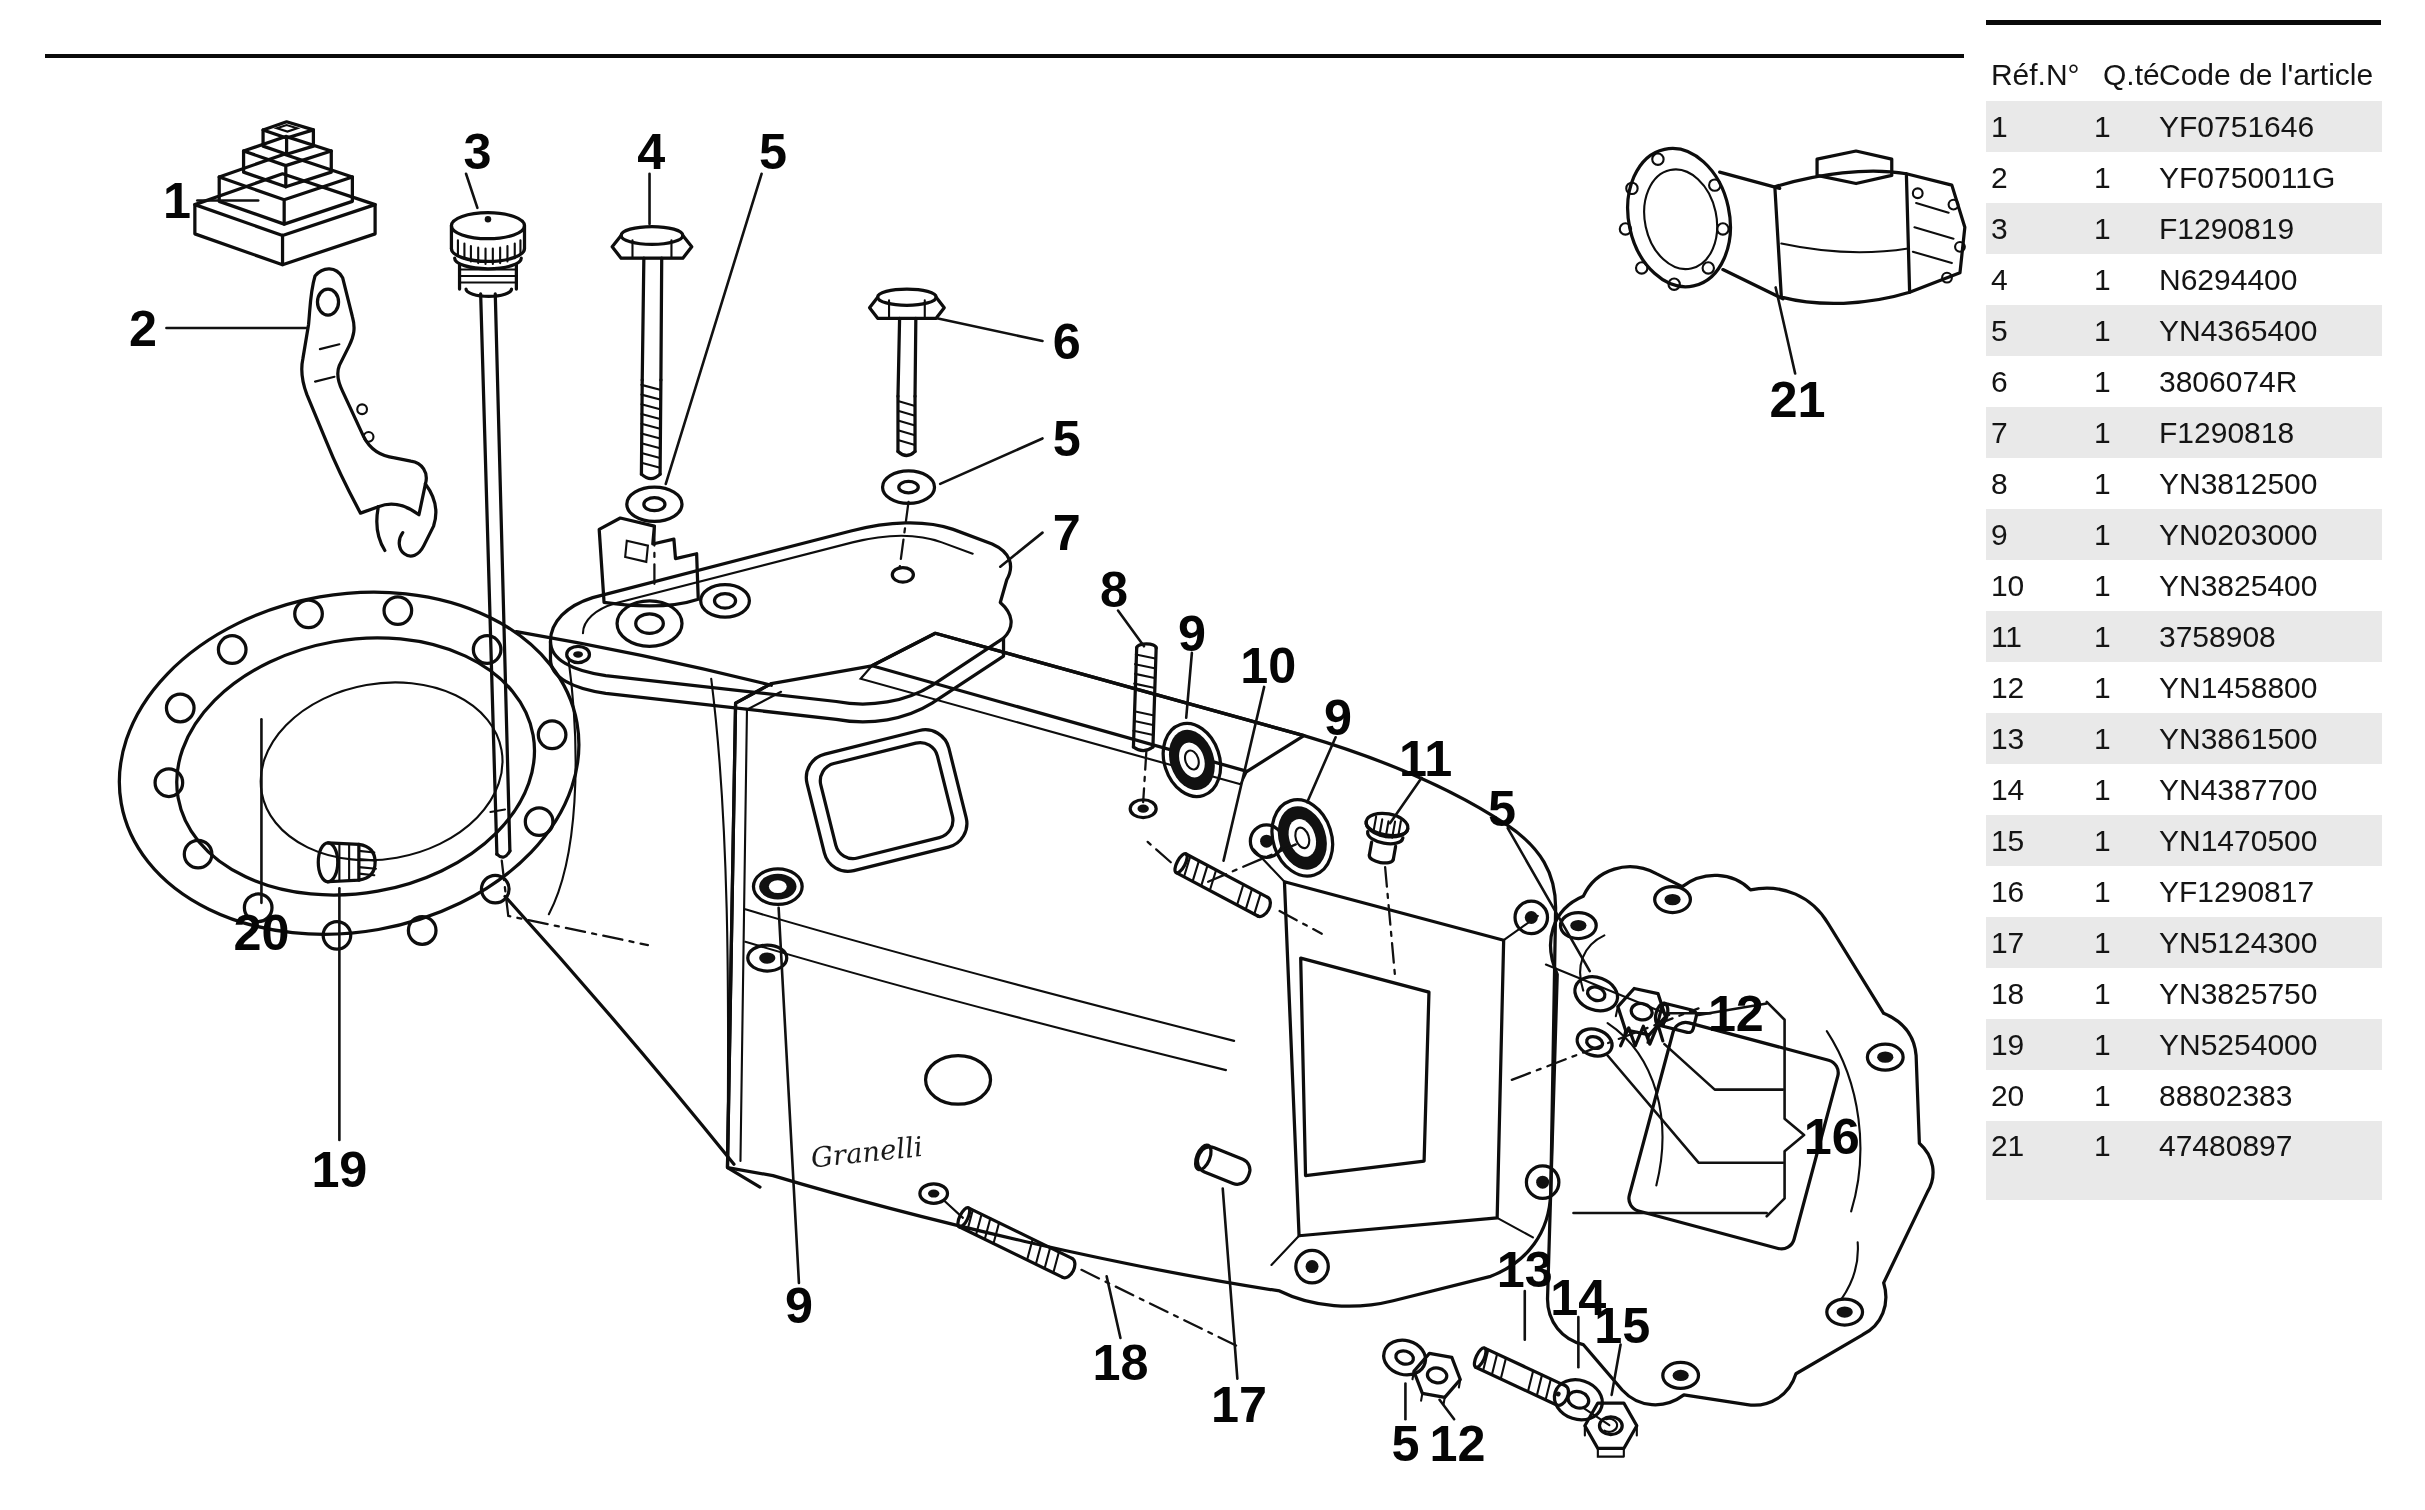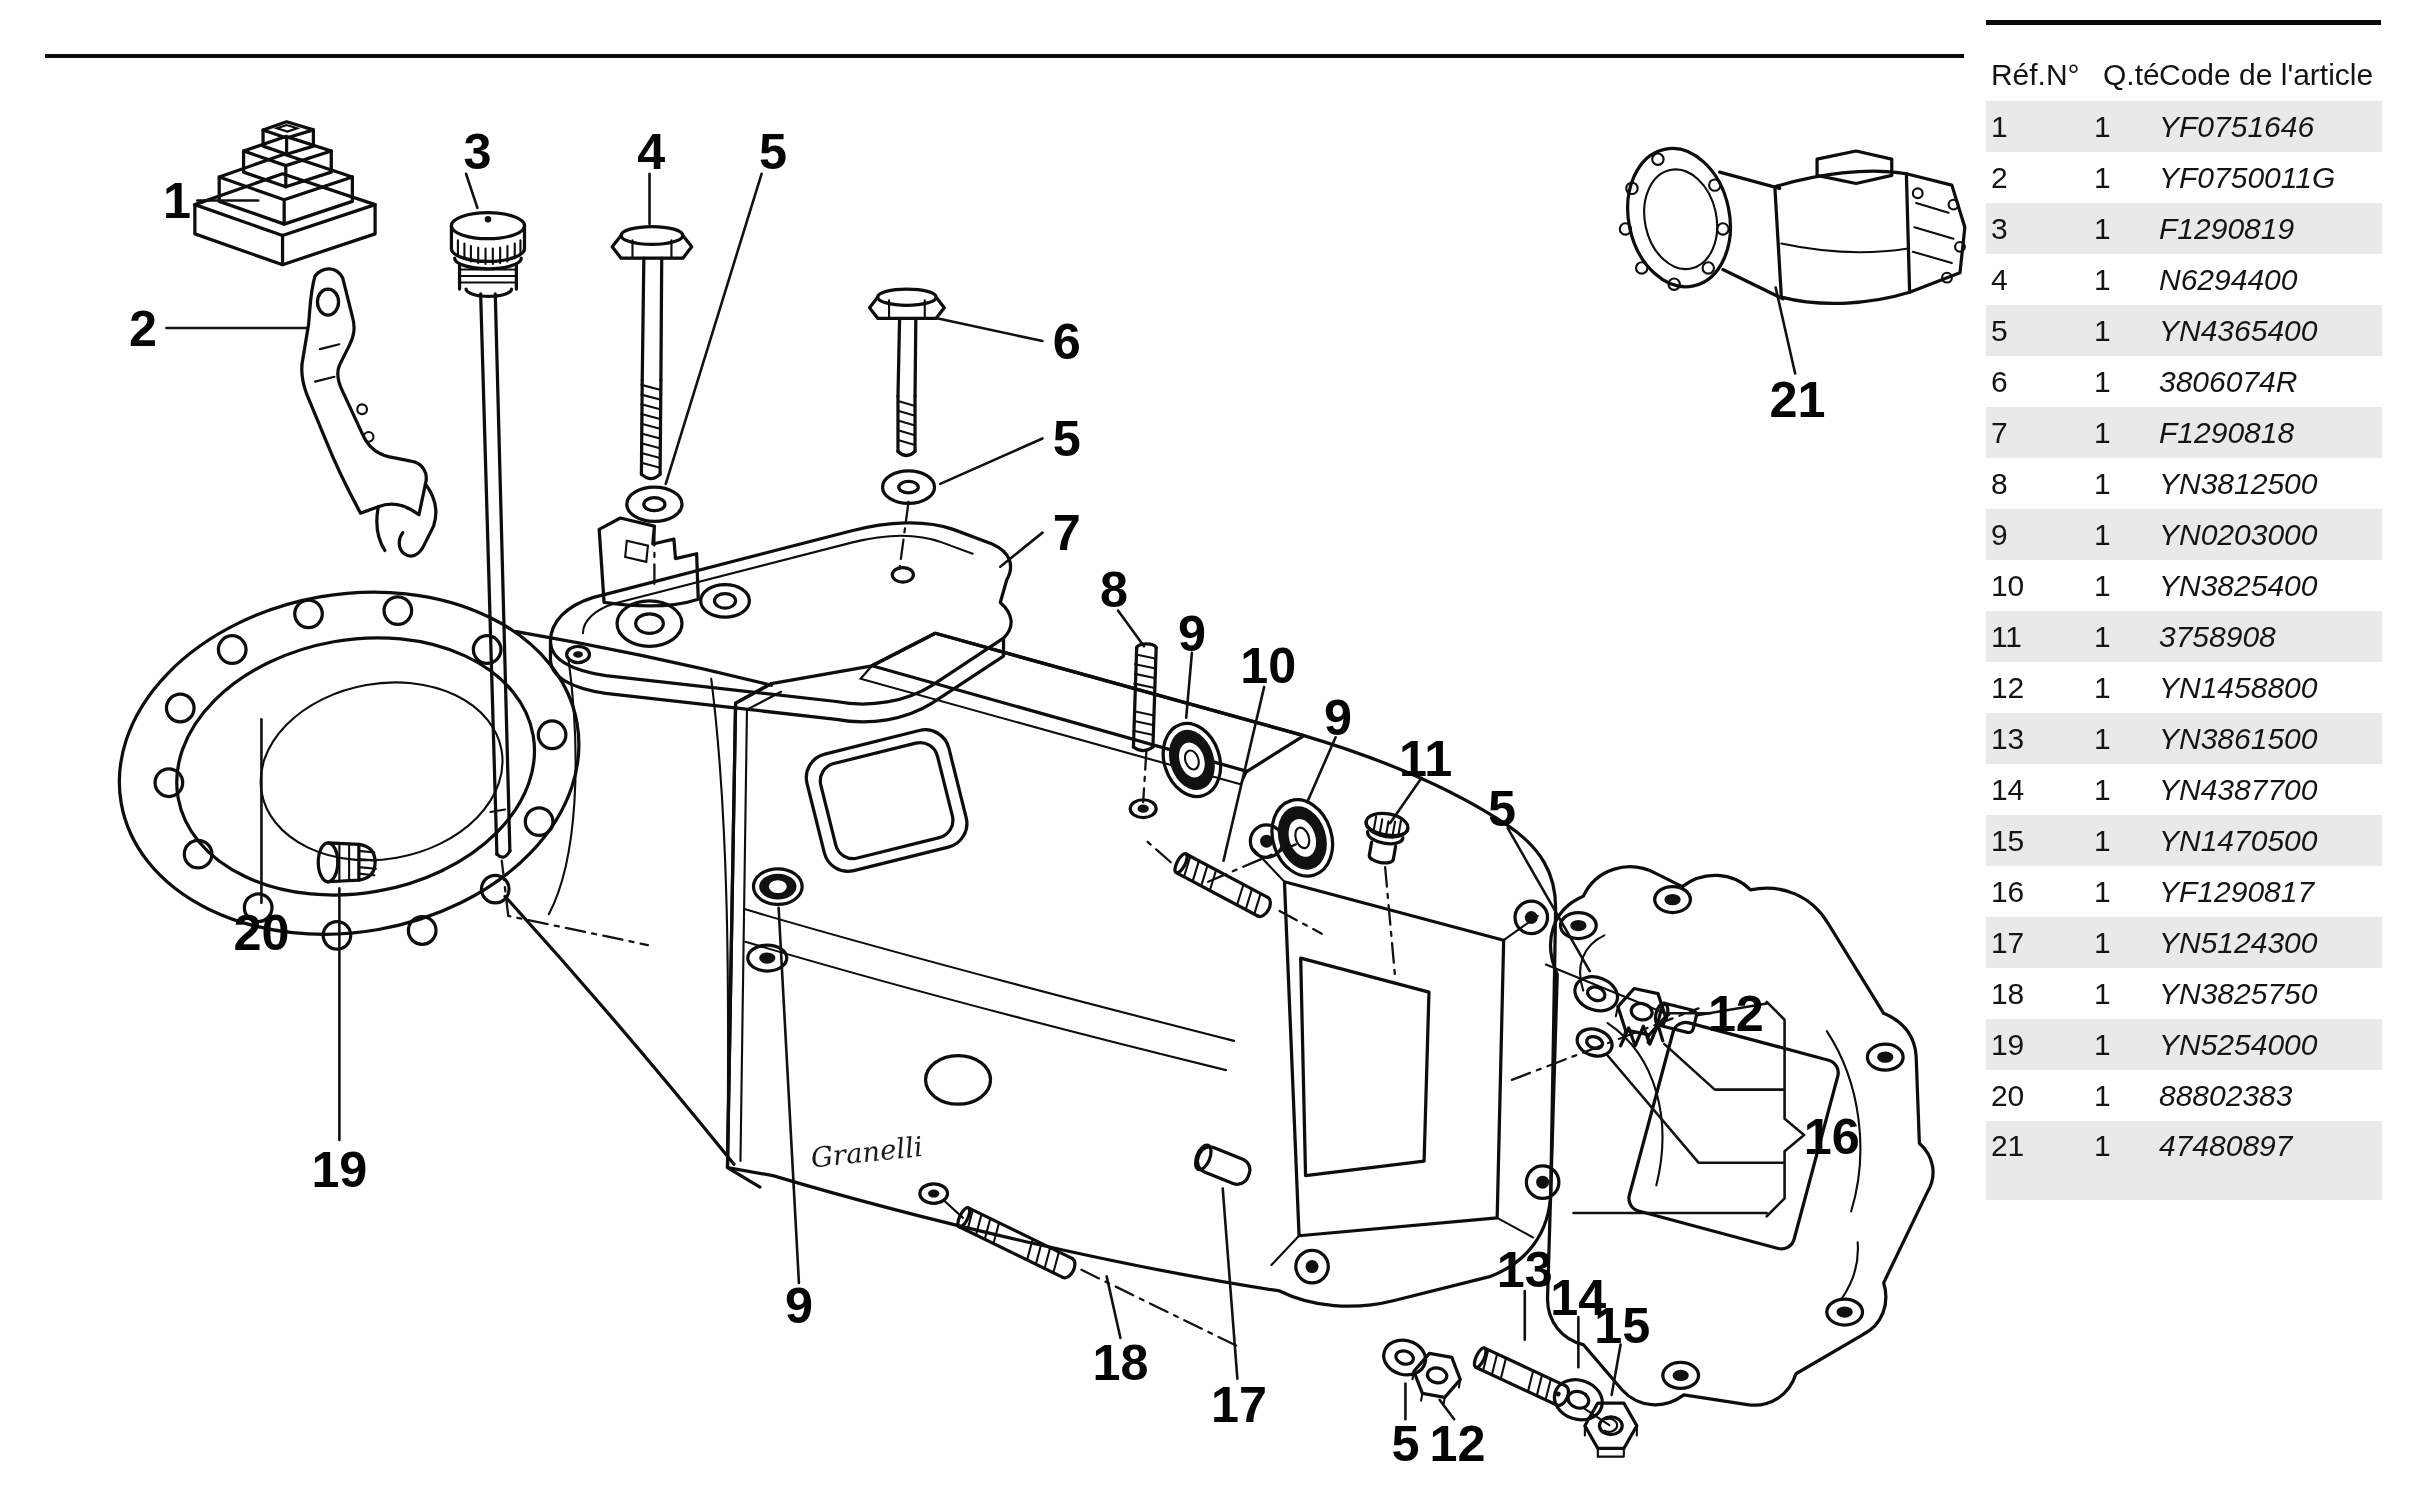--- a/index.html
+++ b/index.html
@@ -11,21 +11,21 @@
   .table-topbar{position:absolute;left:0;top:19.5px;width:395px;height:5.7px;background:#0a0a0a;}
   .thead{position:absolute;top:58px;left:0;width:100%;height:41px;font-size:30px;color:#141414;}
   .thead span{position:absolute;white-space:nowrap;}
   .th-ref{left:4.9px;}  .th-qty{left:106px;margin-left:11px;}  .th-code{left:173px;text-align:right;}
   #tbody{position:absolute;left:0;top:101px;width:396px;}
   .trow{position:relative;display:block;width:100%;height:51px;}
   .trow:nth-child(odd){background:#e9e9e9;}
   .trow.tall{height:79px;}
   .cell{position:absolute;top:50%;transform:translateY(-50%);font-size:30px;color:#141414;white-space:nowrap;}
   .trow.tall .cell{top:25px;}
-  .c-ref{left:4.9px;} .c-qty{left:108px;} .c-code{left:173px;font-style:italic;}
+  .c-ref{left:4.9px;} .c-qty{left:108px;} .c-code{left:173px;}
   
   svg{position:absolute;left:0;top:0;}
   .part{stroke:#0d0d0d;stroke-width:4;fill:none;stroke-linecap:round;stroke-linejoin:round;}
   .thin{stroke:#0d0d0d;stroke-width:2.6;fill:none;stroke-linecap:round;}
   .leader{stroke:#111;stroke-width:3.2;fill:none;stroke-linecap:round;stroke-linejoin:round;}
   .dashdot{stroke:#111;stroke-width:2.8;fill:none;stroke-dasharray:24 9 5 9;stroke-linecap:round;}
   .callout{font:900 62px "Liberation Sans",sans-serif;fill:#050505;}
   .sig{font:italic 34px "DejaVu Serif",serif;fill:#1a1a1a;}
 </style>
 </head>

